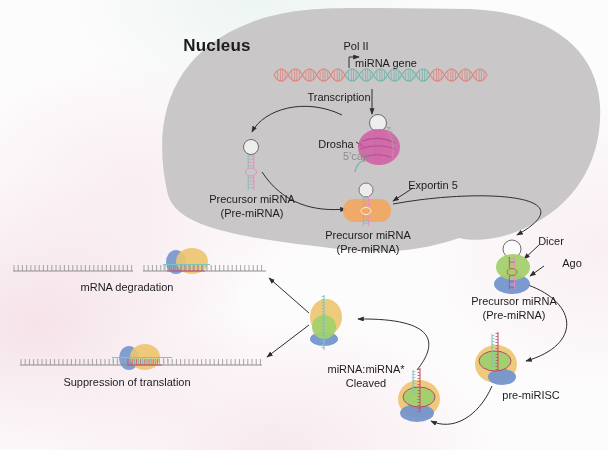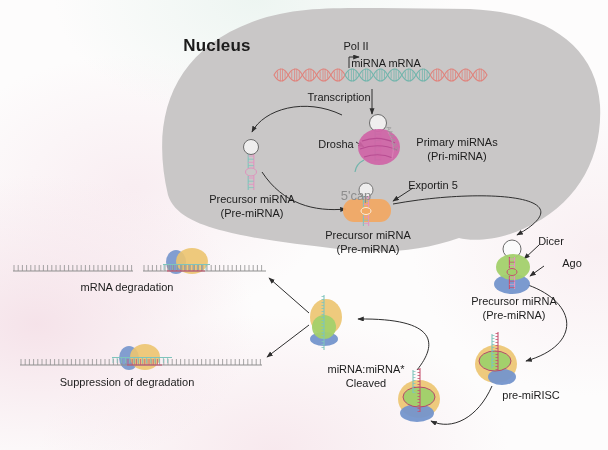--- a/index.html
+++ b/index.html
@@ -14,21 +14,21 @@
       radial-gradient(55% 60% at 98% 55%, rgba(248,236,240,.8) 0%, rgba(248,236,240,0) 55%),
       #fdfcfc;
   }
   svg{position:absolute;left:0;top:0;}
   .labels{position:absolute;left:0;top:0;width:100%;height:100%;padding-left:36px;}
   .lbl{position:absolute;transform:translate(-50%,-50%);font-size:11px;color:#1c1c1c;
        text-align:center;line-height:1.3;white-space:nowrap;}
   .lbl span{display:block;}
   .h1{font-size:17px;font-weight:bold;letter-spacing:.2px;}
   .h2{font-size:15px;font-weight:bold;}
-  .gray{color:#8d8d8d;font-size:13px;margin-top:40px;}
+  .gray{color:#8d8d8d;font-size:11px;}
   .tiny{font-size:6.5px;color:#9a9a9a;}
   .rot{transform:translate(-50%,-50%) rotate(72deg);}
 </style>
 </head>
 <body>
 
 <div class="stage">
 
 <svg id="diagram" width="608" height="450" viewBox="0 0 608 450">
   <defs>
@@ -492,30 +492,26 @@
           <line x1="159.19999999999993" y1="357.5" x2="159.19999999999993" y2="363" stroke="#7fc4bc" stroke-width="0.8"></line>
           <line x1="163.39999999999992" y1="357.5" x2="163.39999999999992" y2="363" stroke="#7fc4bc" stroke-width="0.8"></line>
           <line x1="167.5999999999999" y1="357.5" x2="167.5999999999999" y2="363" stroke="#7fc4bc" stroke-width="0.8"></line>
         </g>
   </g>
 </svg>
 
 <div class="labels">
   <div class="lbl h1" style="left:217px;top:46px">Nucleus</div>
   <div class="lbl" style="left:356px;top:46px">Pol II</div>
-  <div class="lbl" style="left:386px;top:63px">miRNA mRNA</div>
+  <div class="lbl" style="left:386px;top:63px">miRNA gene</div>
   <div class="lbl" style="left:339px;top:97px">Transcription</div>
   <div class="lbl" style="left:336px;top:144px">Drosha</div>
   <div class="lbl gray" style="left:356px;top:156px">5'cap</div>
   <div class="lbl tiny rot" style="left:392px;top:139px">AAAAA3'</div>
 
-  <div class="lbl" style="left:457px;top:149px">
-    <span>Primary miRNAs</span>
-    <span>(Pri-miRNA)</span>
-  </div>
 
   <div class="lbl" style="left:252px;top:206px">
     <span>Precursor miRNA</span>
     <span>(Pre-miRNA)</span>
   </div>
 
   <div class="lbl" style="left:433px;top:185px">Exportin 5</div>
 
   <div class="lbl" style="left:368px;top:242px">
     <span>Precursor miRNA</span>
@@ -532,16 +528,16 @@
 
   <div class="lbl" style="left:531px;top:395px">pre-miRISC</div>
 
   <div class="lbl" style="left:366px;top:376px">
     <span>miRNA:miRNA*</span>
     <span>Cleaved</span>
   </div>
 
 
   <div class="lbl" style="left:127px;top:287px">mRNA degradation</div>
-  <div class="lbl" style="left:127px;top:382px">Suppression of degradation</div>
+  <div class="lbl" style="left:127px;top:382px">Suppression of translation</div>
 </div>
 
 </div>
 
 </body></html>

